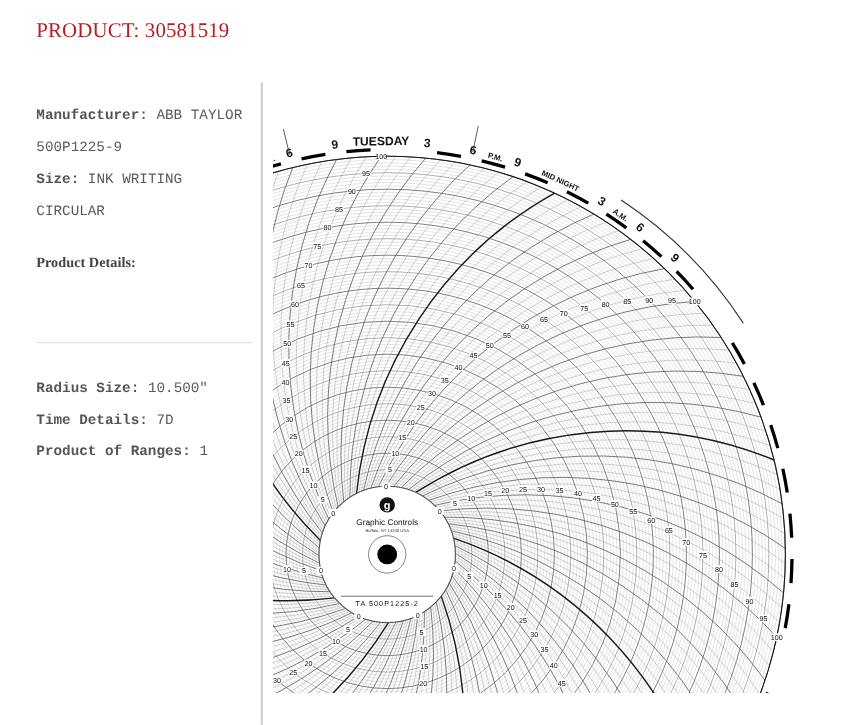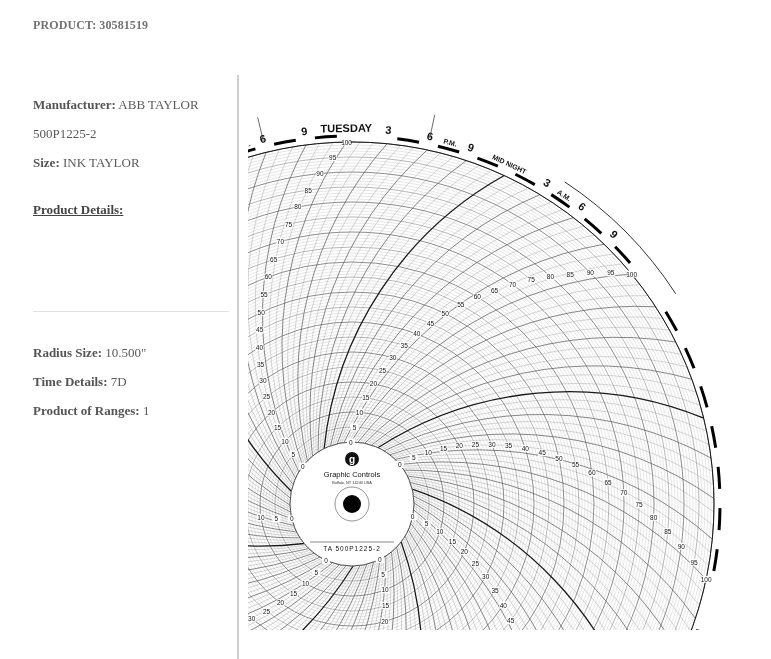--- a/index.html
+++ b/index.html
@@ -1,38 +1,39 @@
 <!DOCTYPE html>
 <html><head>
 <meta charset="utf-8">
 <style>
   html, body { margin:0; padding:0; background:#ffffff; }
   body { width:771px; height:659px; position:relative; overflow:hidden;
          font-family:"Liberation Serif", "DejaVu Serif", serif; color:#555; }
-  .title { position:absolute; left:33px; top:18px; font-size:12px; font-weight:bold; color:#737373; letter-spacing:0.1px; }
+  .title { position:absolute; left:33px; top:18px; font-size:19px; font-weight:normal; color:#b91c1c; letter-spacing:0.1px; }
   .left { position:absolute; left:33px; top:90px; width:200px; }
-  .line { font-size:13px; line-height:29px; color:#5a5a5a; margin:0; }
+  .line { font-size:13px; line-height:29px; color:#5a5a5a; margin:0;font-family:Liberation Mono, monospace; }
   .line b { color:#555; }
   .gap { height:18px; }
-  .details-title { font-size:13px; font-weight:bold; color:#444; line-height:29px;text-decoration:underline; }
+  .details-title { font-size:13px; font-weight:bold; color:#444; line-height:29px; }
   .hr { position:absolute; left:33px; top:311px; width:196px; height:1px; background:#e2e2e2; }
   .specs { position:absolute; left:33px; top:338px; width:205px; }
   .vdivider { position:absolute; left:237px; top:75px; width:2px; height:584px; background:#cfcfcf; }
   .chart-wrap { position:absolute; left:248px; top:80px; width:523px; height:550px; overflow:hidden; }
   svg text { font-family:"Liberation Sans", "DejaVu Sans", sans-serif; }
 </style>
 </head>
 <body>
 
 <div class="title">PRODUCT: 30581519</div>
 
 <div class="left">
   <p class="line"><b>Manufacturer:</b> <span>ABB TAYLOR</span></p>
-  <p class="line"><span>500P1225-2</span></p>
-  <p class="line"><b>Size:</b> <span>INK TAYLOR</span></p>
+  <p class="line"><span>500P1225-9</span></p>
+  <p class="line"><b>Size:</b> <span>INK WRITING</span></p>
+  <p class="line"><span>CIRCULAR</span></p>
   <div class="gap"></div>
   <div class="details-title">Product Details:</div>
 </div>
 
 <div class="hr"></div>
 
 <div class="specs">
   <p class="line"><b>Radius Size:</b> <span>10.500"</span></p>
   <p class="line"><b>Time Details:</b> <span>7D</span></p>
   <p class="line"><b>Product of Ranges:</b> <span>1</span></p>

